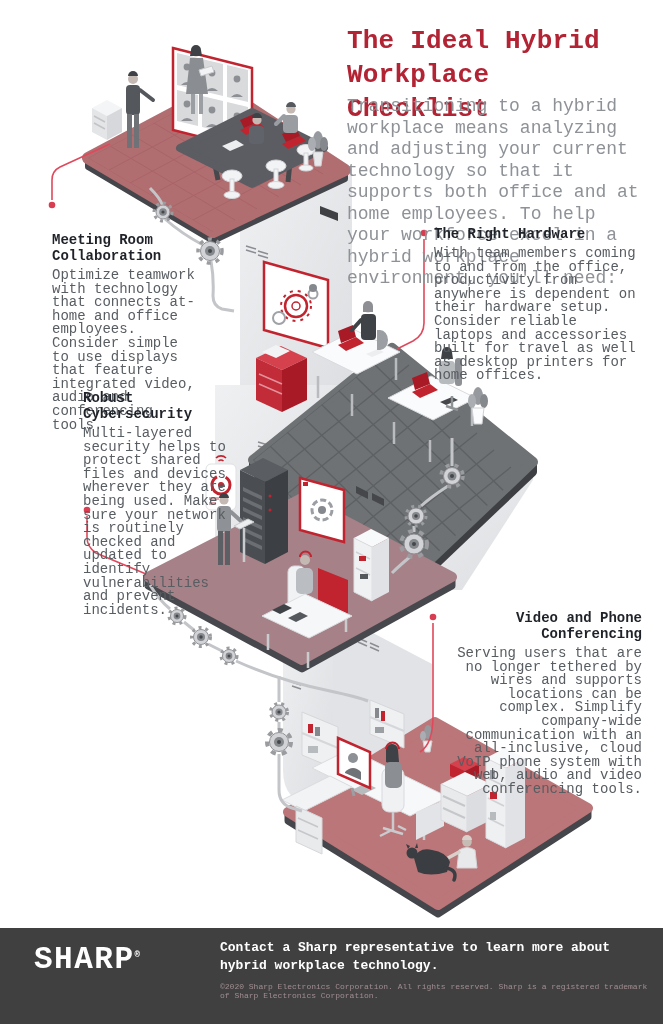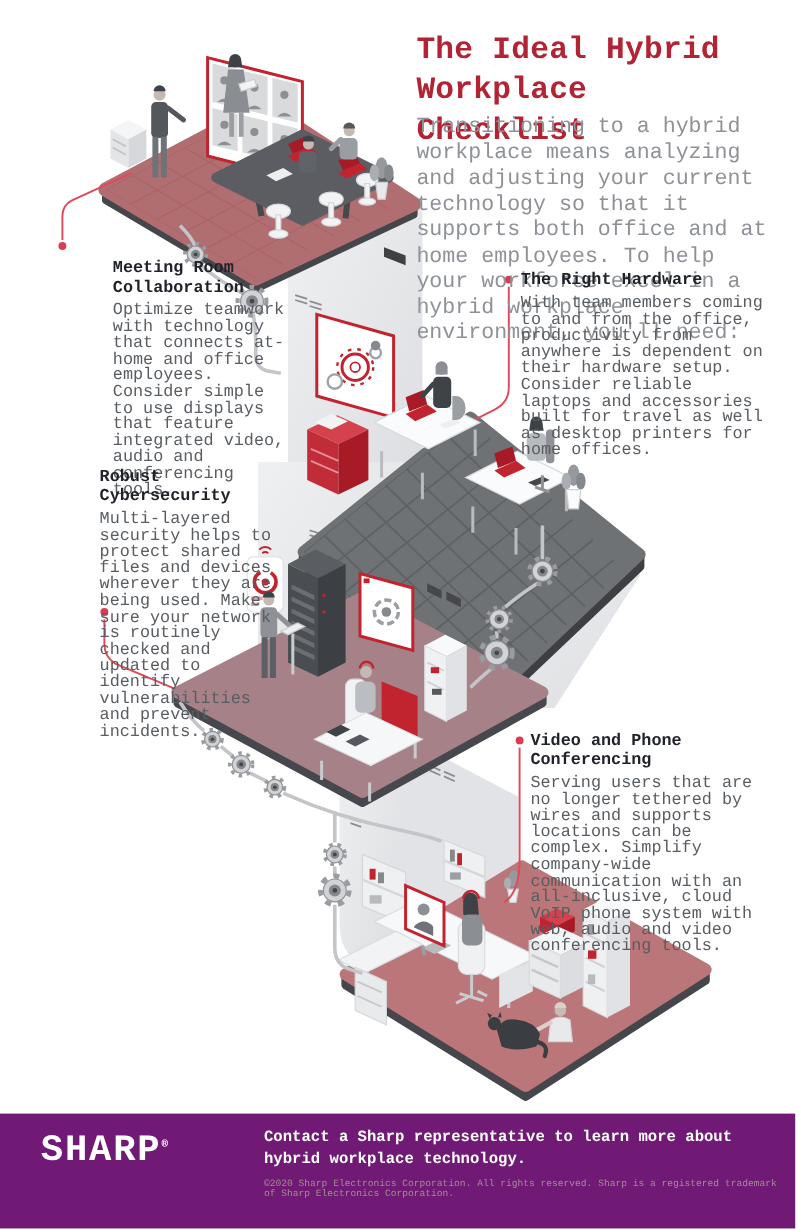--- a/index.html
+++ b/index.html
@@ -5,25 +5,25 @@
   html,body{margin:0;padding:0;background:#fff;}
   #page{position:relative;width:663px;height:1024px;background:#ffffff;overflow:hidden;
         font-family:Liberation Mono, monospace;}
   #art{position:absolute;left:0;top:0;width:663px;height:1024px;}
   .txt{position:absolute;}
   #title{left:347px;top:24px;width:300px;font-size:26px;line-height:34px;font-weight:bold;
          color:#b22334;letter-spacing:.2px;}
   #intro{left:347px;top:96px;width:292px;font-size:18px;line-height:21.5px;color:#8e9297;}
   .sec h3{margin:0 0 5px 0;font-size:14px;line-height:16px;color:#1f2228;font-weight:bold;}
   .sec p{margin:0;font-size:14px;line-height:13.6px;color:#585d62;}
-  #sec-meeting{left:52px;top:216px;width:145px;margin-left:42px;}
+  #sec-meeting{left:52px;top:232px;width:145px;}
   #sec-hardware{left:434px;top:226px;width:205px;}
   #sec-cyber{left:52px;top:390px;width:158px;margin-left:31px;}
-  #sec-video{left:442px;top:610px;width:200px;}
-  #footer{position:absolute;left:0;top:928px;width:663px;height:96px;background:#701a75;}
+  #sec-video{left:442px;top:610px;width:200px;text-align:right;}
+  #footer{position:absolute;left:0;top:928px;width:663px;height:96px;background:#404040;}
   #footer-logo{position:absolute;left:34px;top:14px;color:#ffffff;font-weight:bold;
                font-size:31px;letter-spacing:1.5px;}
   #footer-logo sup{font-size:9px;letter-spacing:0;}
   #footer-contact{position:absolute;left:220px;top:11px;width:420px;color:#ffffff;
                   font-weight:bold;font-size:13px;line-height:18px;}
   #footer-copy{position:absolute;left:220px;top:54px;width:430px;color:#a18d91;font-size:8px;}
 </style>
 </head>
 <body>
 

